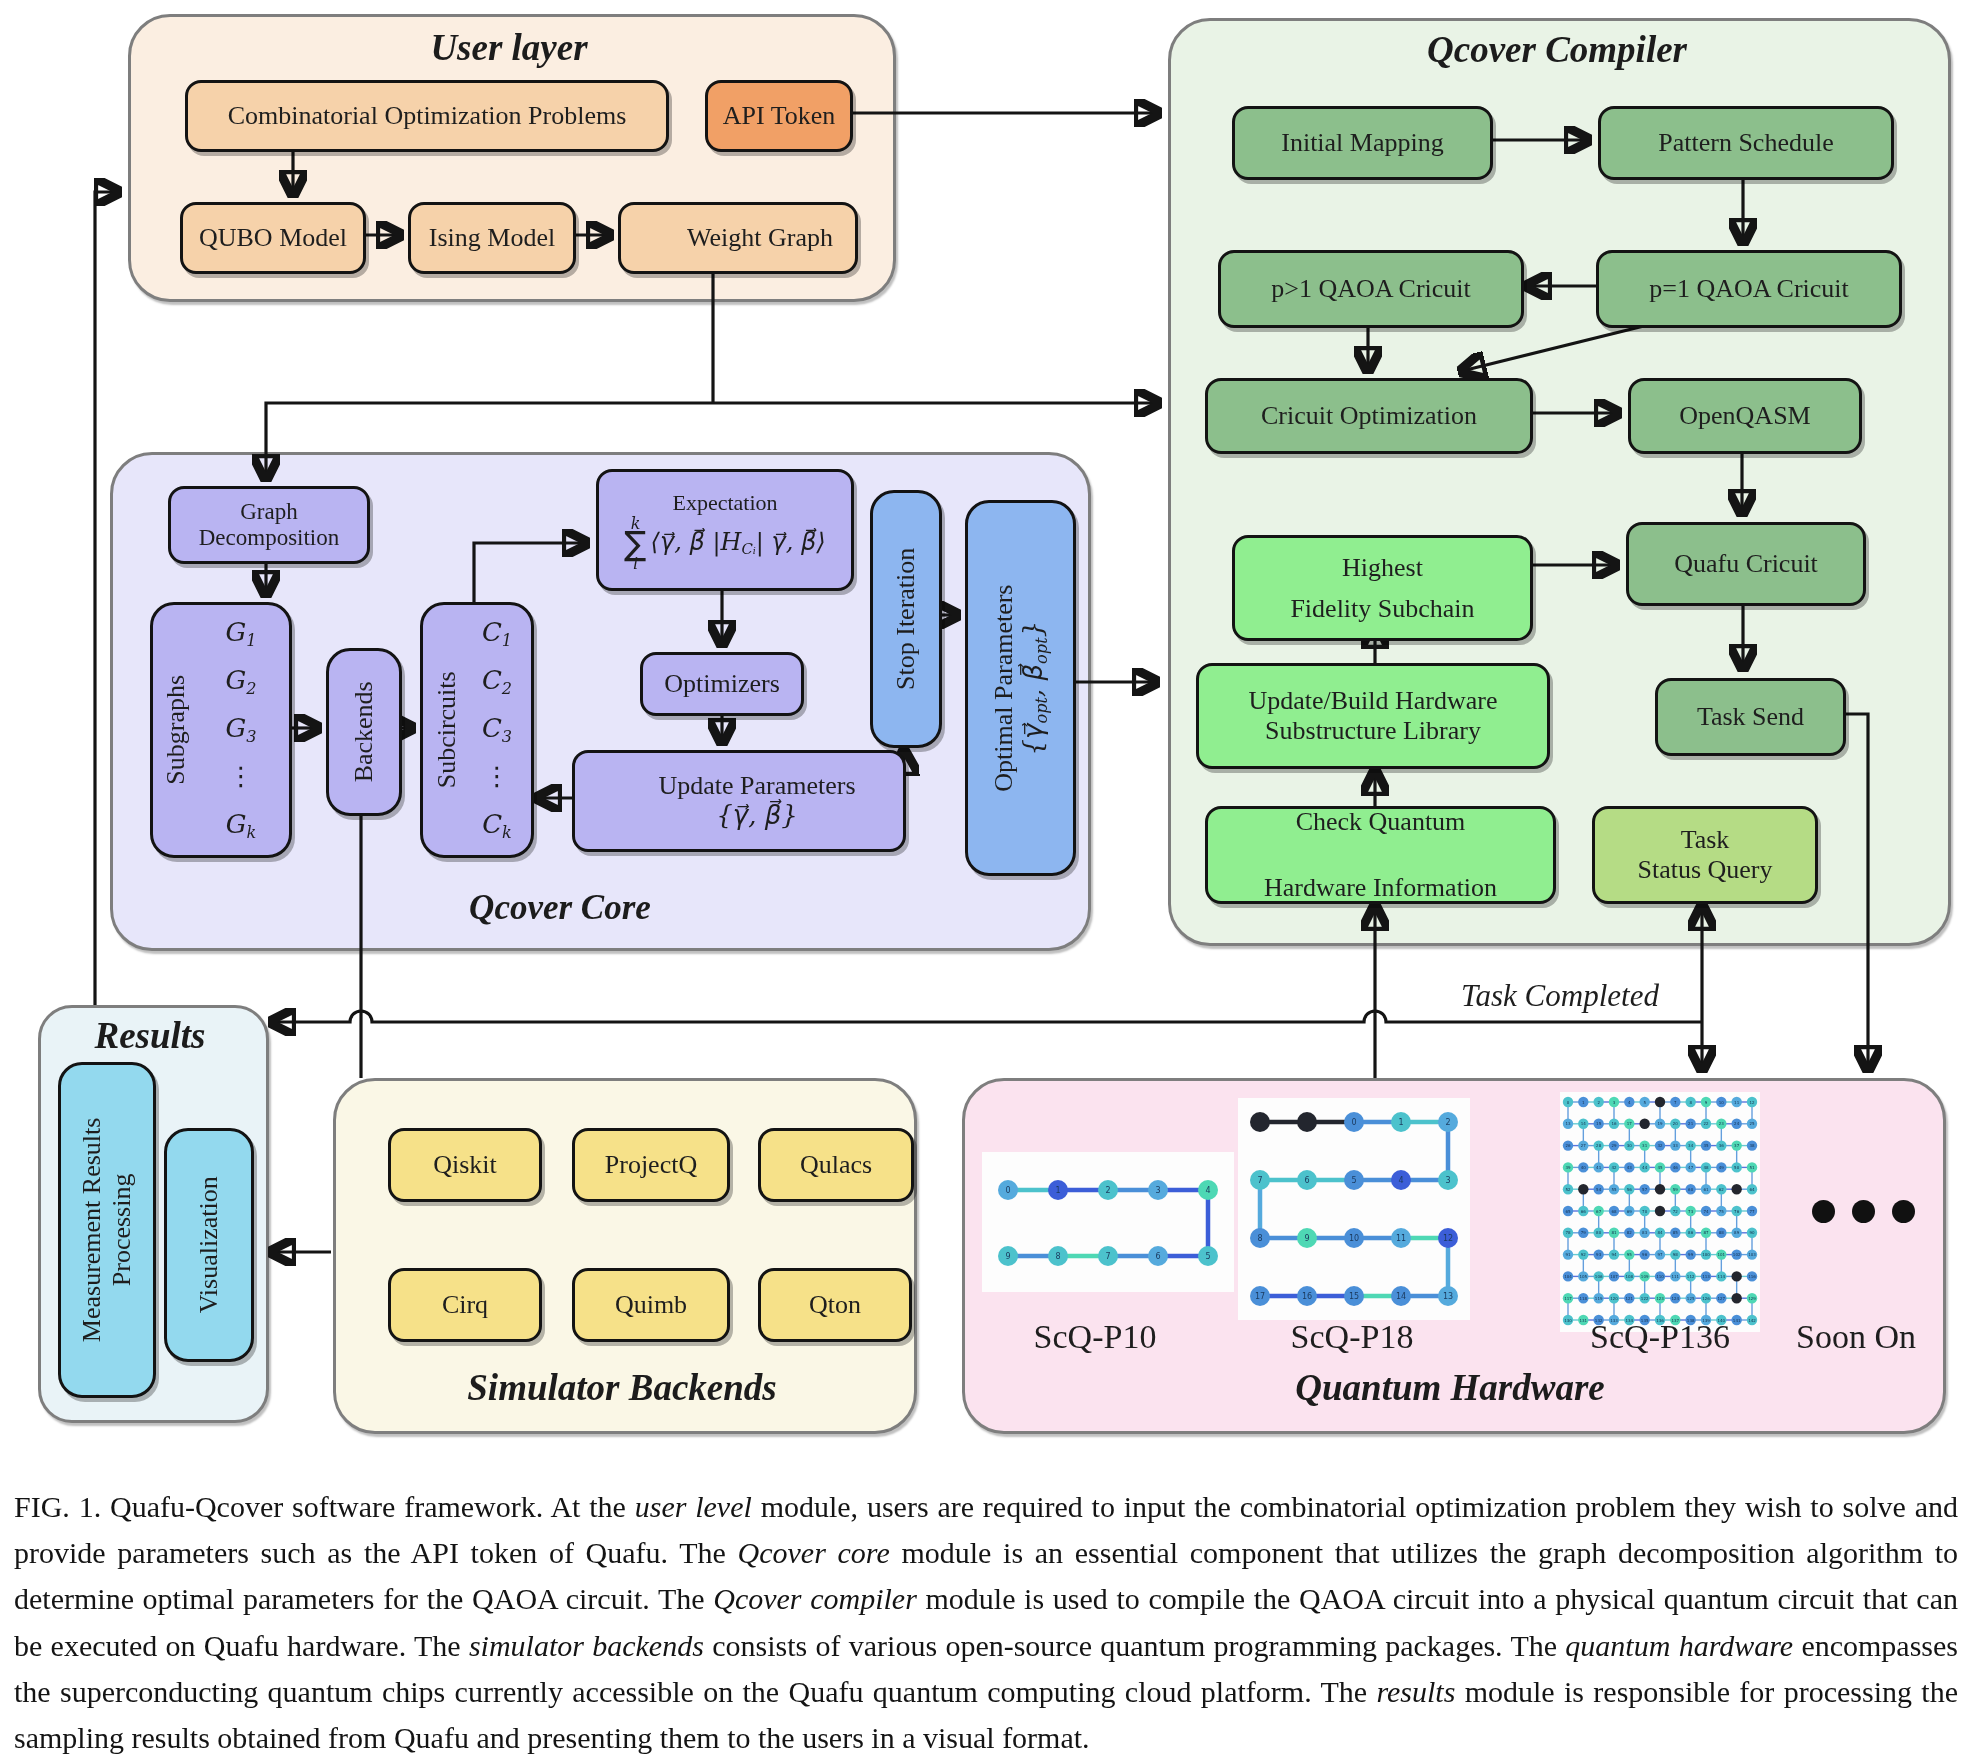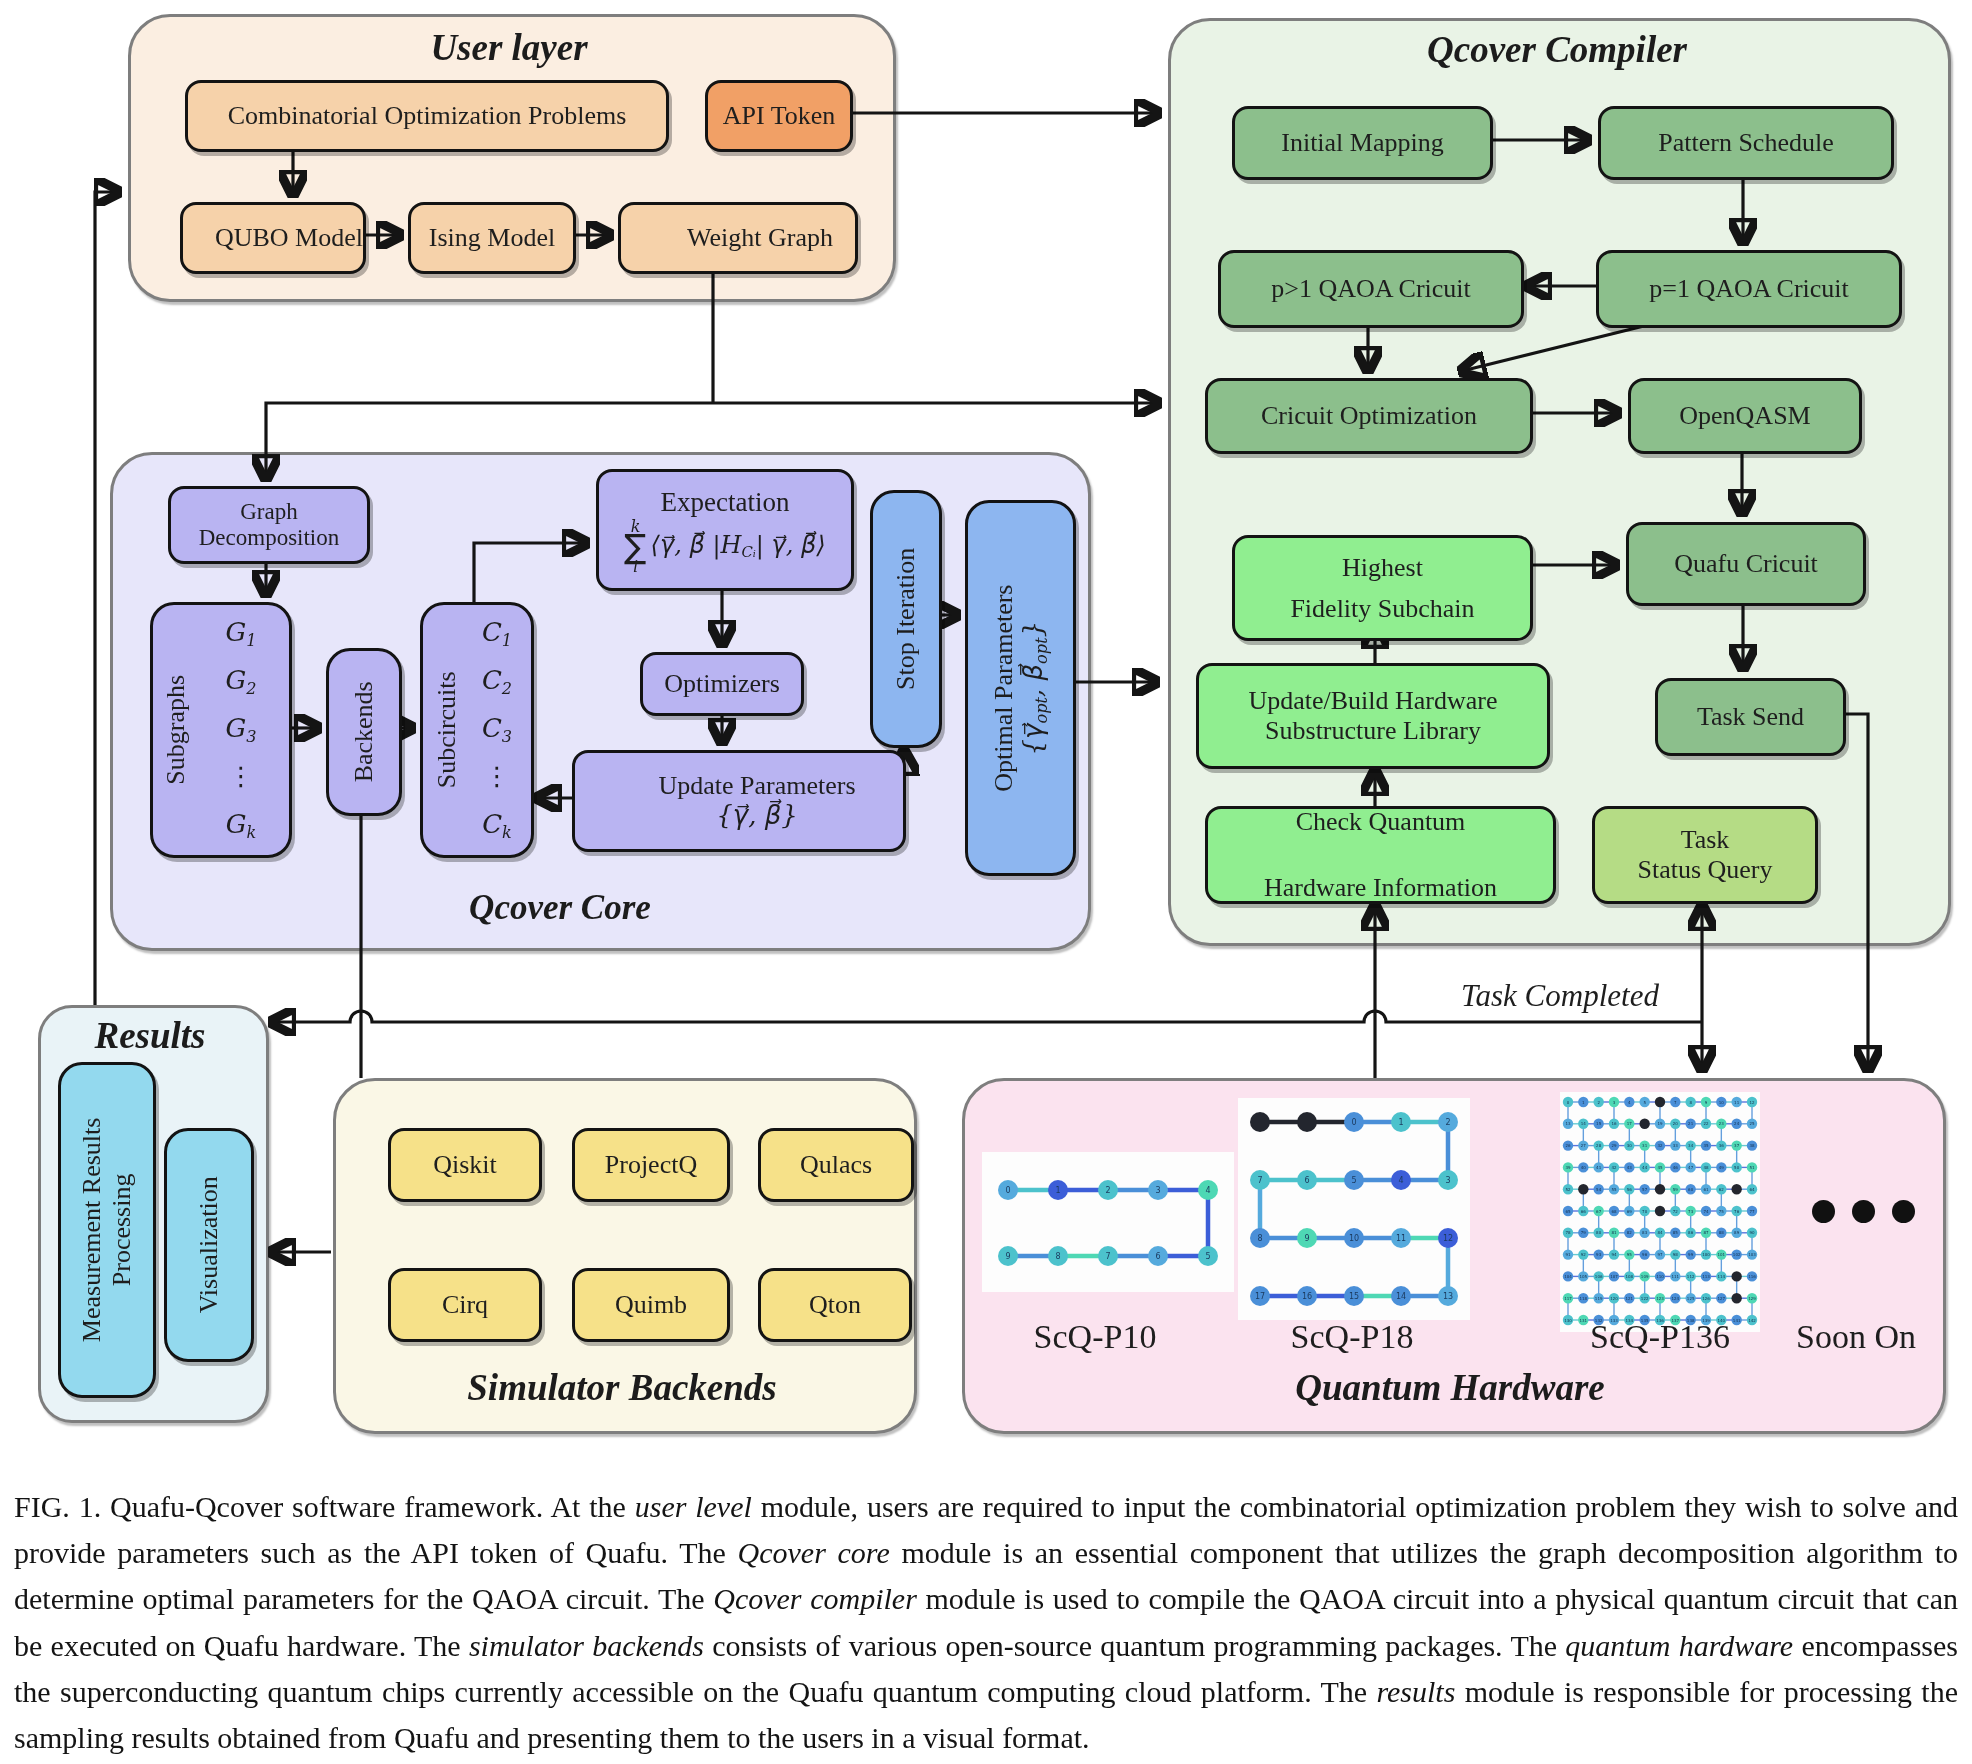--- a/index.html
+++ b/index.html
@@ -108,21 +108,21 @@
     <path d="M 361 810 V 1078"></path>
     <path d="M 331 1252 H 272" marker-end="url(#ar)"></path>
   </svg>
 
   <div class="node" style="left:185px;top:80px;width:478px;height:66px;background:#f6d2aa;">
     <span>Combinatorial Optimization Problems</span>
     </div>
   <div class="node" style="left:705px;top:80px;width:142px;height:66px;background:#f1a066;">
     <span>API Token</span>
     </div>
-  <div class="node" style="left:180px;top:202px;width:180px;height:66px;background:#f6d2aa;align-items:flex-end;">
+  <div class="node" style="left:180px;top:202px;width:180px;height:66px;background:#f6d2aa;">
     <span>QUBO Model</span>
     </div>
   <div class="node" style="left:408px;top:202px;width:162px;height:66px;background:#f6d2aa;">
     <span>Ising Model</span>
     </div>
   <div class="node" style="left:618px;top:202px;width:190px;height:66px;background:#f6d2aa;padding-left:44px;">
     <span>Weight Graph</span>
     </div>
 
   <div class="node" style="left:1232px;top:106px;width:255px;height:68px;background:#8cbf8c;">
@@ -195,21 +195,21 @@
     <div class="ilist">
       <span class="gitem"><span>C</span><sub>1</sub></span>
       <span class="gitem"><span>C</span><sub>2</sub></span>
       <span class="gitem"><span>C</span><sub>3</sub></span>
       <span class="gitem"><span>⋮</span><sub></sub></span>
       <span class="gitem"><span>C</span><sub>k</sub></span>
     </div>
     </div>
 
   <div class="node" style="left:596px;top:469px;width:252px;height:116px;background:#b9b4f2;">
-    <span style="font-size:27px;">Expectation</span>
+    <span style="font-size:22px;">Expectation</span>
     <div class="expf">
       <span class="sum">
           <span class="st">k</span>
           <span class="ss">∑</span>
           <span class="sb">i</span>
         </span>
       <span class="fx"><span>⟨γ⃗, β⃗ |H</span><sub>Cᵢ</sub><span>| γ⃗, β⃗⟩</span></span>
     </div>
     </div>
 

